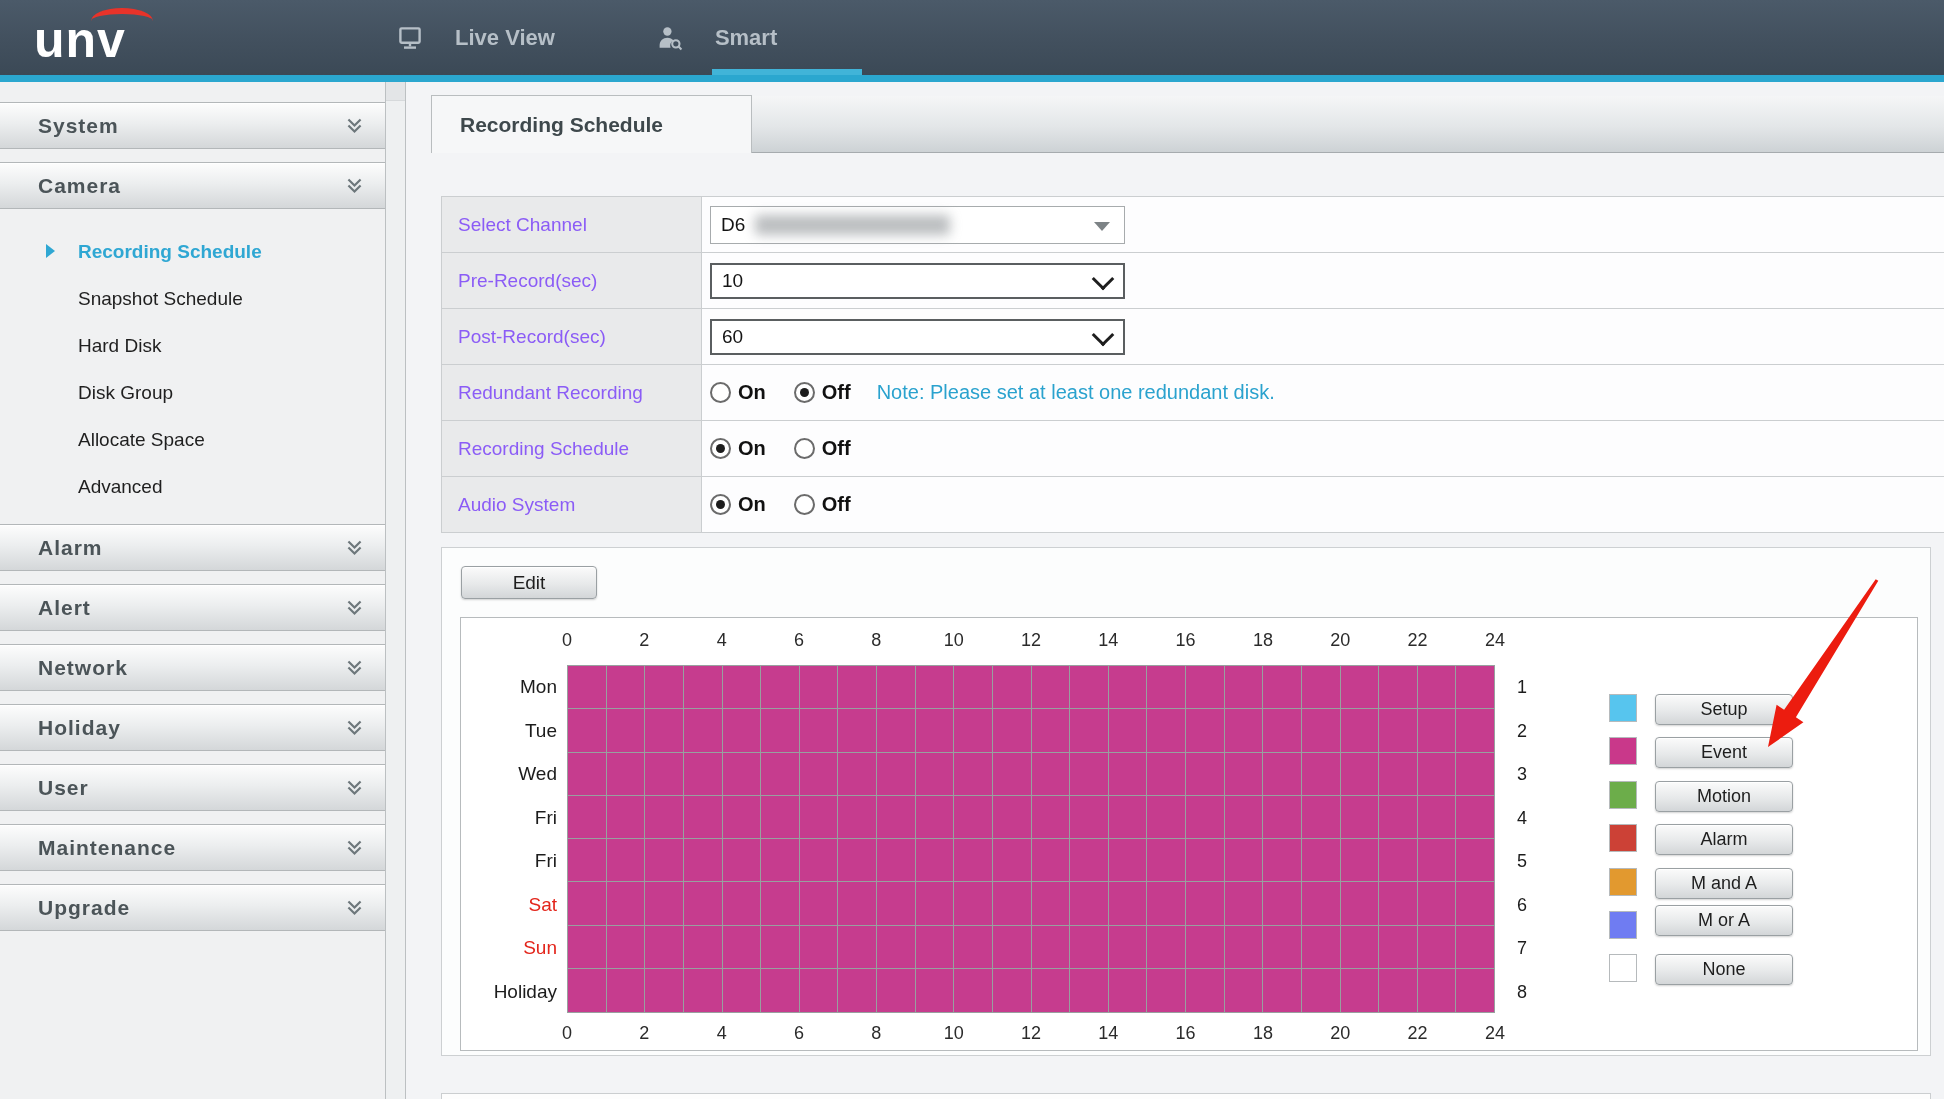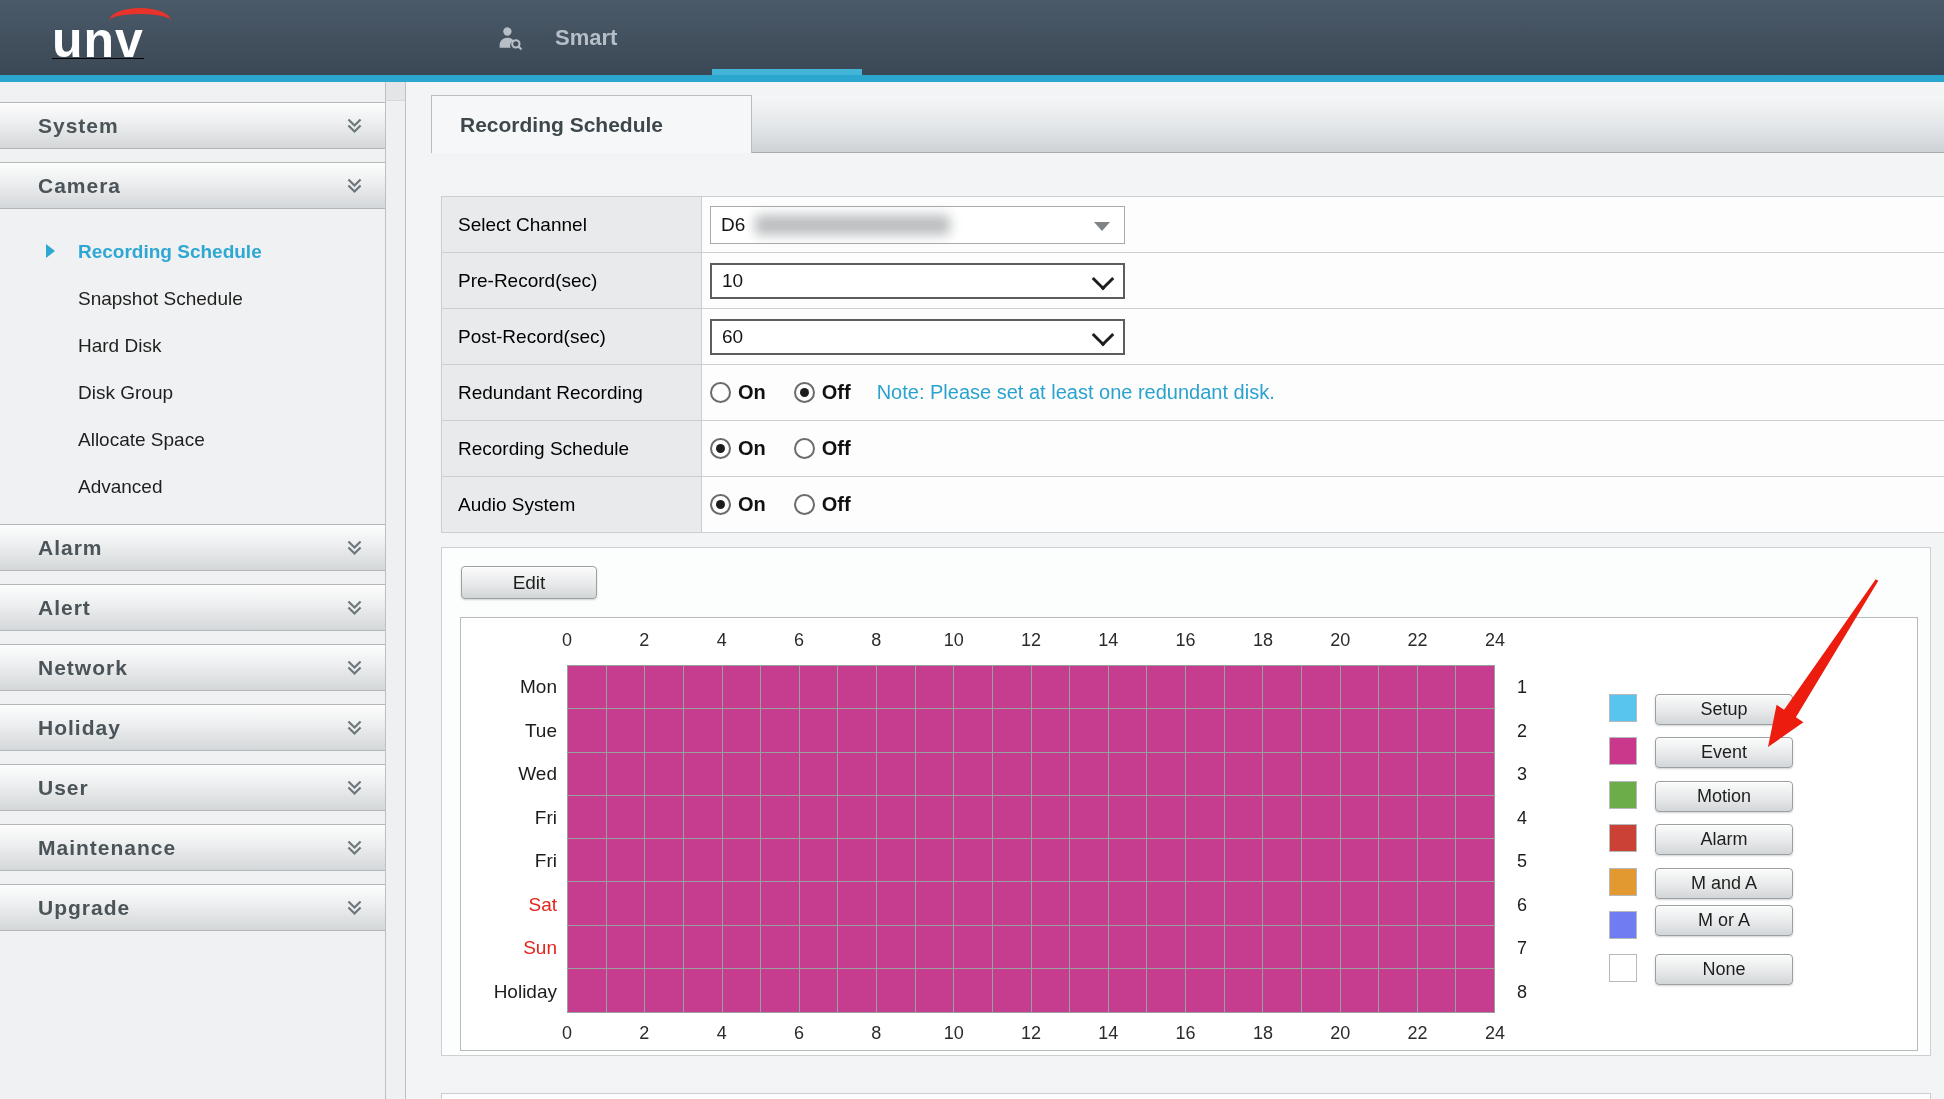--- a/index.html
+++ b/index.html
@@ -1,21 +1,21 @@
 <!DOCTYPE html>
 <html><head>
 <meta charset="utf-8">
 <style>
   html,body{margin:0;padding:0;background:#dfe2e4;}
   #app{position:relative;width:1944px;height:1099px;overflow:hidden;background:#eef0f1;
        font-family:"Liberation Sans","DejaVu Sans",sans-serif;-webkit-font-smoothing:antialiased;}
   
   #header{position:absolute;left:0;top:0;width:1944px;height:75px;
           background:linear-gradient(180deg,#4b5a69 0%,#42505e 55%,#3b4956 100%);}
-  #logo{position:absolute;left:52px;top:12px;width:190px;height:56px;text-decoration:underline;}
+  #logo{position:absolute;left:34px;top:12px;width:190px;height:56px;}
   #logo .logo-text{font-size:50px;font-weight:bold;color:#fff;letter-spacing:1px;line-height:56px;}
   #logo .logo-arc{position:absolute;left:57px;top:-4px;width:62px;height:20px;
           border-top:6px solid #e8332a;border-radius:50%;}
   #nav{position:absolute;left:395px;top:0;height:75px;display:flex;align-items:center;}
   .nav-item{display:flex;align-items:center;height:75px;cursor:pointer;}
   .nav-item .nav-icon{display:inline-flex;width:30px;justify-content:center;}
   .nav-item .nav-label{font-size:22px;font-weight:bold;color:#b6bfc7;margin-left:30px;}
   .nav-item.active .nav-label{color:#ffffff;}
   .nav-item svg{stroke:#b6bfc7;fill:#b6bfc7;}
   .nav-item.active svg{stroke:#fff;fill:#fff;}
@@ -44,21 +44,21 @@
       border-bottom:1px solid #a6abae;border-left:1px solid #b9bdbf;}
   #tab-active{position:absolute;left:25px;top:13px;width:321px;height:58px;background:#f6f7f8;
       border:1px solid #b9bdbf;border-bottom:none;box-sizing:border-box;z-index:2;
       display:flex;align-items:center;}
   #tab-active .tab-title{font-size:21px;font-weight:bold;color:#3e484c;margin-left:28px;}
   
   #form-table{position:absolute;left:35px;top:114px;width:1504px;border:1px solid #cbced0;border-right:none;box-sizing:border-box;}
   .frow{display:flex;height:55px;border-bottom:1px solid #cbced0;}
   .frow:last-child{border-bottom:none;}
   .flabel{width:260px;background:#e9eaeb;border-right:1px solid #cbced0;display:flex;align-items:center;
-      padding-left:16px;box-sizing:border-box;font-size:19px;color:#000000;}
+      padding-left:16px;box-sizing:border-box;font-size:19px;color:#8b5cf6;}
   .fvalue{flex:1;background:#fdfdfe;display:flex;align-items:center;padding-left:8px;}
   .combo{position:relative;width:415px;height:38px;background:#fff;border:1px solid #a7abad;box-sizing:border-box;
       display:flex;align-items:center;padding-left:10px;font-size:19px;color:#141414;cursor:pointer;}
   .combo .blurred{width:195px;height:20px;margin-left:10px;background:#83888c;opacity:.55;filter:blur(6px);border-radius:3px;}
   .combo .tri-down{position:absolute;right:14px;top:15px;width:0;height:0;
       border-left:8px solid transparent;border-right:8px solid transparent;border-top:9px solid #7d8386;}
   .nselect{position:relative;width:415px;height:36px;background:#fff;border:2px solid #5a5e60;box-sizing:border-box;
       display:flex;align-items:center;padding-left:10px;font-size:19px;color:#141414;cursor:pointer;}
   .nselect .chev{position:absolute;right:12px;top:6px;width:13px;height:13px;
       border-right:3px solid #1e1e1e;border-bottom:3px solid #1e1e1e;transform:rotate(45deg);}
@@ -96,20 +96,30 @@
 <body>
 
 <div id="app">
 
   <div id="header">
     <div id="logo">
       <span class="logo-text">unv</span>
       <span class="logo-arc"></span>
     </div>
     <div id="nav">
+        <div class="nav-item" style="margin-left: 0px;">
+          <span class="nav-icon">
+            <svg width="26" height="24" viewBox="0 0 20 20">
+              <rect x="2" y="2" width="16" height="12" rx="1" fill="none" stroke-width="2"></rect>
+              <rect x="9" y="14" width="2" height="3" stroke="none"></rect>
+              <rect x="5" y="17" width="10" height="2" stroke="none"></rect>
+            </svg>
+          </span>
+          <span class="nav-label">Live View</span>
+        </div>
         <div class="nav-item" style="margin-left: 100px;">
           <span class="nav-icon">
             <svg width="26" height="26" viewBox="0 0 20 20">
               <circle cx="8" cy="5" r="3.2" stroke="none"></circle>
               <path stroke="none" d="M2 16c0-4 2.7-6.2 6-6.2 2 0 3.7.8 4.8 2.2a4.6 4.6 0 00-2.4 5.5H2V16z"></path>
               <circle cx="14.5" cy="14.5" r="2.8" fill="none" stroke-width="1.6"></circle>
               <line x1="16.6" y1="16.6" x2="18.8" y2="18.8" stroke-width="1.6"></line>
             </svg>
           </span>
           <span class="nav-label">Smart</span>

